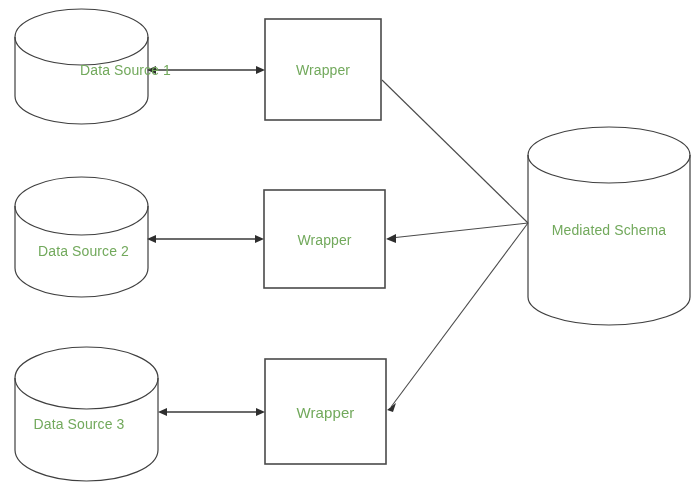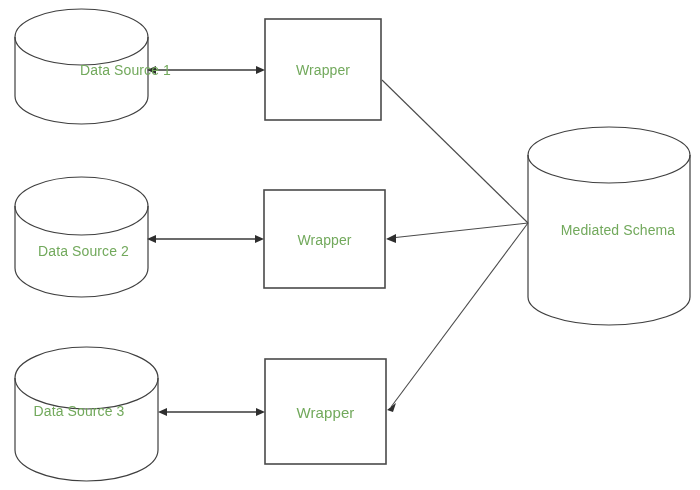--- a/index.html
+++ b/index.html
@@ -53,21 +53,20 @@
     text-align: center;
     white-space: pre;
     pointer-events: none;
     letter-spacing: 0.1px;
   }
   .node-label.bolder {
     font-size: 15px;
   }
   .node-label.two-line {
     line-height: 19px;
-    padding-left: 9px;
   }
 </style>
 </head>
 <body>
 
 <div id="diagram-canvas">
 
   <svg id="diagram-svg" viewBox="0 0 700 490" xmlns="http://www.w3.org/2000/svg">
 
     <g>
@@ -124,21 +123,21 @@
     <g>
       <line class="connector-thin" x1="391" y1="407" x2="528" y2="223"></line>
       <polygon fill="#2e2e2e" points="387,410 396,403 393,412"></polygon>
     </g>
   </svg>
 
   <div class="node-label" style="left:15px; top:70px; width:133px; transform:translateY(-50%);margin-left:44px;">Data Source 1</div>
 
   <div class="node-label" style="left:17px; top:251px; width:133px; transform:translateY(-50%);">Data Source 2</div>
 
-  <div class="node-label" style="left:15px; top:411px; width:128px; transform:translateY(-50%);">Data Source 3</div>
+  <div class="node-label" style="left:15px; top:424px; width:128px; transform:translateY(-50%);">Data Source 3</div>
 
   <div class="node-label" style="left:265px; top:70px; width:116px; transform:translateY(-50%);">Wrapper</div>
 
   <div class="node-label" style="left:264px; top:240px; width:121px; transform:translateY(-50%);">Wrapper</div>
 
   <div class="node-label bolder" style="left:265px; top:412px; width:121px; transform:translateY(-50%);">Wrapper</div>
 
   <div class="node-label two-line" style="left:528px; top:230px; width:162px; transform:translateY(-50%);">
     <div>Mediated Schema</div>
   </div>

